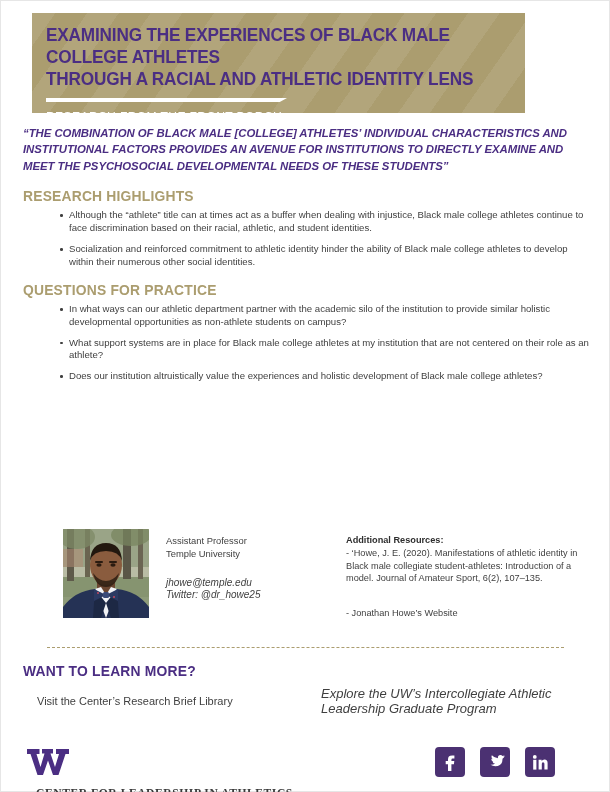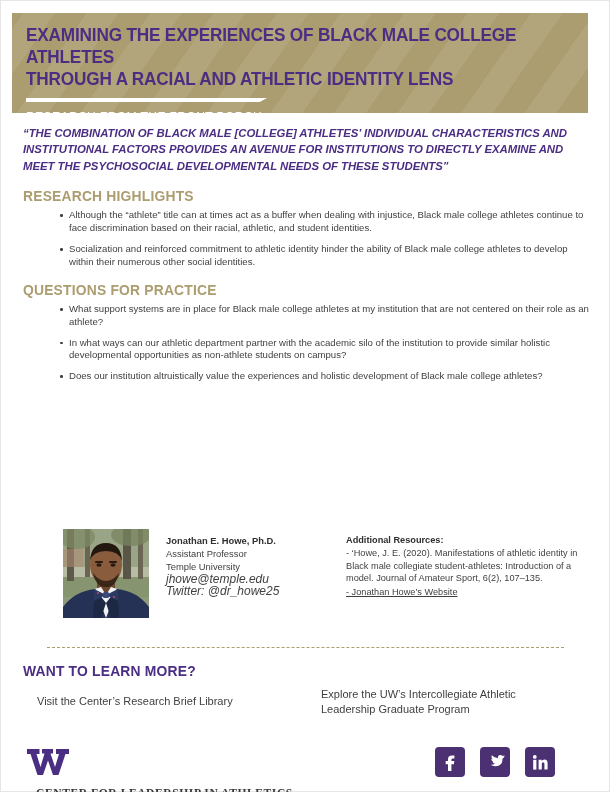--- a/index.html
+++ b/index.html
@@ -21,23 +21,23 @@
     width: 610px;
     height: 792px;
     background: #fff;
     box-sizing: border-box;
     border: 1px solid #e6e6e6;
   }
 
   
   .header-band {
     position: absolute;
-    left: 11px;
+    left: 31px;
     top: 12px;
-    width: 576px;
+    width: 493px;
     height: 100px;
     background: #ab9d6f;
     overflow: hidden;
   }
   .header-stripes {
     position: absolute;
     inset: 0;
     background: repeating-linear-gradient(
       -55deg,
       rgba(255,255,255,0.00) 0px,
@@ -165,22 +165,22 @@
     font-weight: bold;
     color: #2f2f2f;
     line-height: 13px;
   }
   .author-line {
     font-size: 9.4px;
     color: #3f3f3f;
     line-height: 13px;
   }
   .author-contact {
-    margin-top: 0;
-    font-size: 12px;
+    margin-top: 17px;
+    font-size: 10px;
     font-style: italic;
     color: #3f3f3f;
     line-height: 12.4px;
   }
 
   .resources {
     flex: 1 1 auto;
     padding-top: 5px;
     padding-left: 5px;
   }
@@ -190,25 +190,24 @@
     color: #2f2f2f;
     line-height: 13px;
   }
   .res-body {
     font-size: 9.2px;
     color: #3f3f3f;
     line-height: 12.6px;
     max-width: 242px;
   }
   .res-link {
-    margin-top: 1px;
+    margin-top: 22px;
     font-size: 9.2px;
     color: #3f3f3f;
     line-height: 12.6px;
-    text-decoration: underline;
   }
 
   
   .divider {
     position: absolute;
     left: 46px;
     top: 646px;
     width: 517px;
     border-top: 1.6px dashed #ab9d6f;
   }
@@ -230,23 +229,24 @@
     top: 693px;
     font-size: 11px;
     color: #3f3f3f;
     line-height: 14.5px;
   }
   .learn-link-2 {
     position: absolute;
     left: 320px;
     top: 686px;
     width: 250px;
-    font-size: 11px;
+    font-size: 13px;
     color: #3f3f3f;
     line-height: 14.5px;
+    font-style: italic;
   }
 
   .brand {
     position: absolute;
     left: 26px;
     top: 744px;
     display: flex;
     align-items: flex-start;
     flex-direction: column;
   }
@@ -312,22 +312,22 @@
     <div class="pullquote">“THE COMBINATION OF BLACK MALE [COLLEGE] ATHLETES’ INDIVIDUAL CHARACTERISTICS AND INSTITUTIONAL FACTORS PROVIDES AN AVENUE FOR INSTITUTIONS TO DIRECTLY EXAMINE AND MEET THE PSYCHOSOCIAL DEVELOPMENTAL NEEDS OF THESE STUDENTS”</div>
 
     <div class="section-head">RESEARCH HIGHLIGHTS</div>
     <ul class="bullets">
       <li>Although the “athlete” title can at times act as a buffer when dealing with injustice, Black male college athletes continue to face discrimination based on their racial, athletic, and student identities.</li>
       <li>Socialization and reinforced commitment to athletic identity hinder the ability of Black male college athletes to develop within their numerous other social identities.</li>
     </ul>
 
     <div class="section-head">QUESTIONS FOR PRACTICE</div>
     <ul class="bullets">
+      <li>In what ways can our athletic department partner with the academic silo of the institution to provide similar holistic developmental opportunities as non-athlete students on campus?</li>
       <li>What support systems are in place for Black male college athletes at my institution that are not centered on their role as an athlete?</li>
-      <li>In what ways can our athletic department partner with the academic silo of the institution to provide similar holistic developmental opportunities as non-athlete students on campus?</li>
       <li>Does our institution altruistically value the experiences and holistic development of Black male college athletes?</li>
     </ul>
   </div>
 
   <div class="author-row">
 
     <div class="author-photo">
       <svg width="86" height="89" viewBox="0 0 86 89">
         <defs>
           <clipPath id="pc">
@@ -373,21 +373,20 @@
           <path d="M43 66 L31 60 L31 72 Z" fill="#2b3a63"></path>
           <path d="M43 66 L55 60 L55 72 Z" fill="#2b3a63"></path>
           <rect x="40" y="63" width="6" height="6" rx="1.5" fill="#3a4a78"></rect>
           <circle cx="35" cy="64" r="1" fill="#c6485c"></circle>
           <circle cx="51" cy="68" r="1" fill="#c6485c"></circle>
         </g>
       </svg>
     </div>
 
     <div class="author-meta">
-      <div class="author-name">Jonathan E. Howe, Ph.D.</div>
       <div class="author-line">Assistant Professor</div>
       <div class="author-line">Temple University</div>
       <div class="author-contact">
         <div>jhowe@temple.edu</div>
         <div>Twitter: @dr_howe25</div>
       </div>
     </div>
 
     <div class="resources">
       <div class="res-head">Additional Resources:</div>

